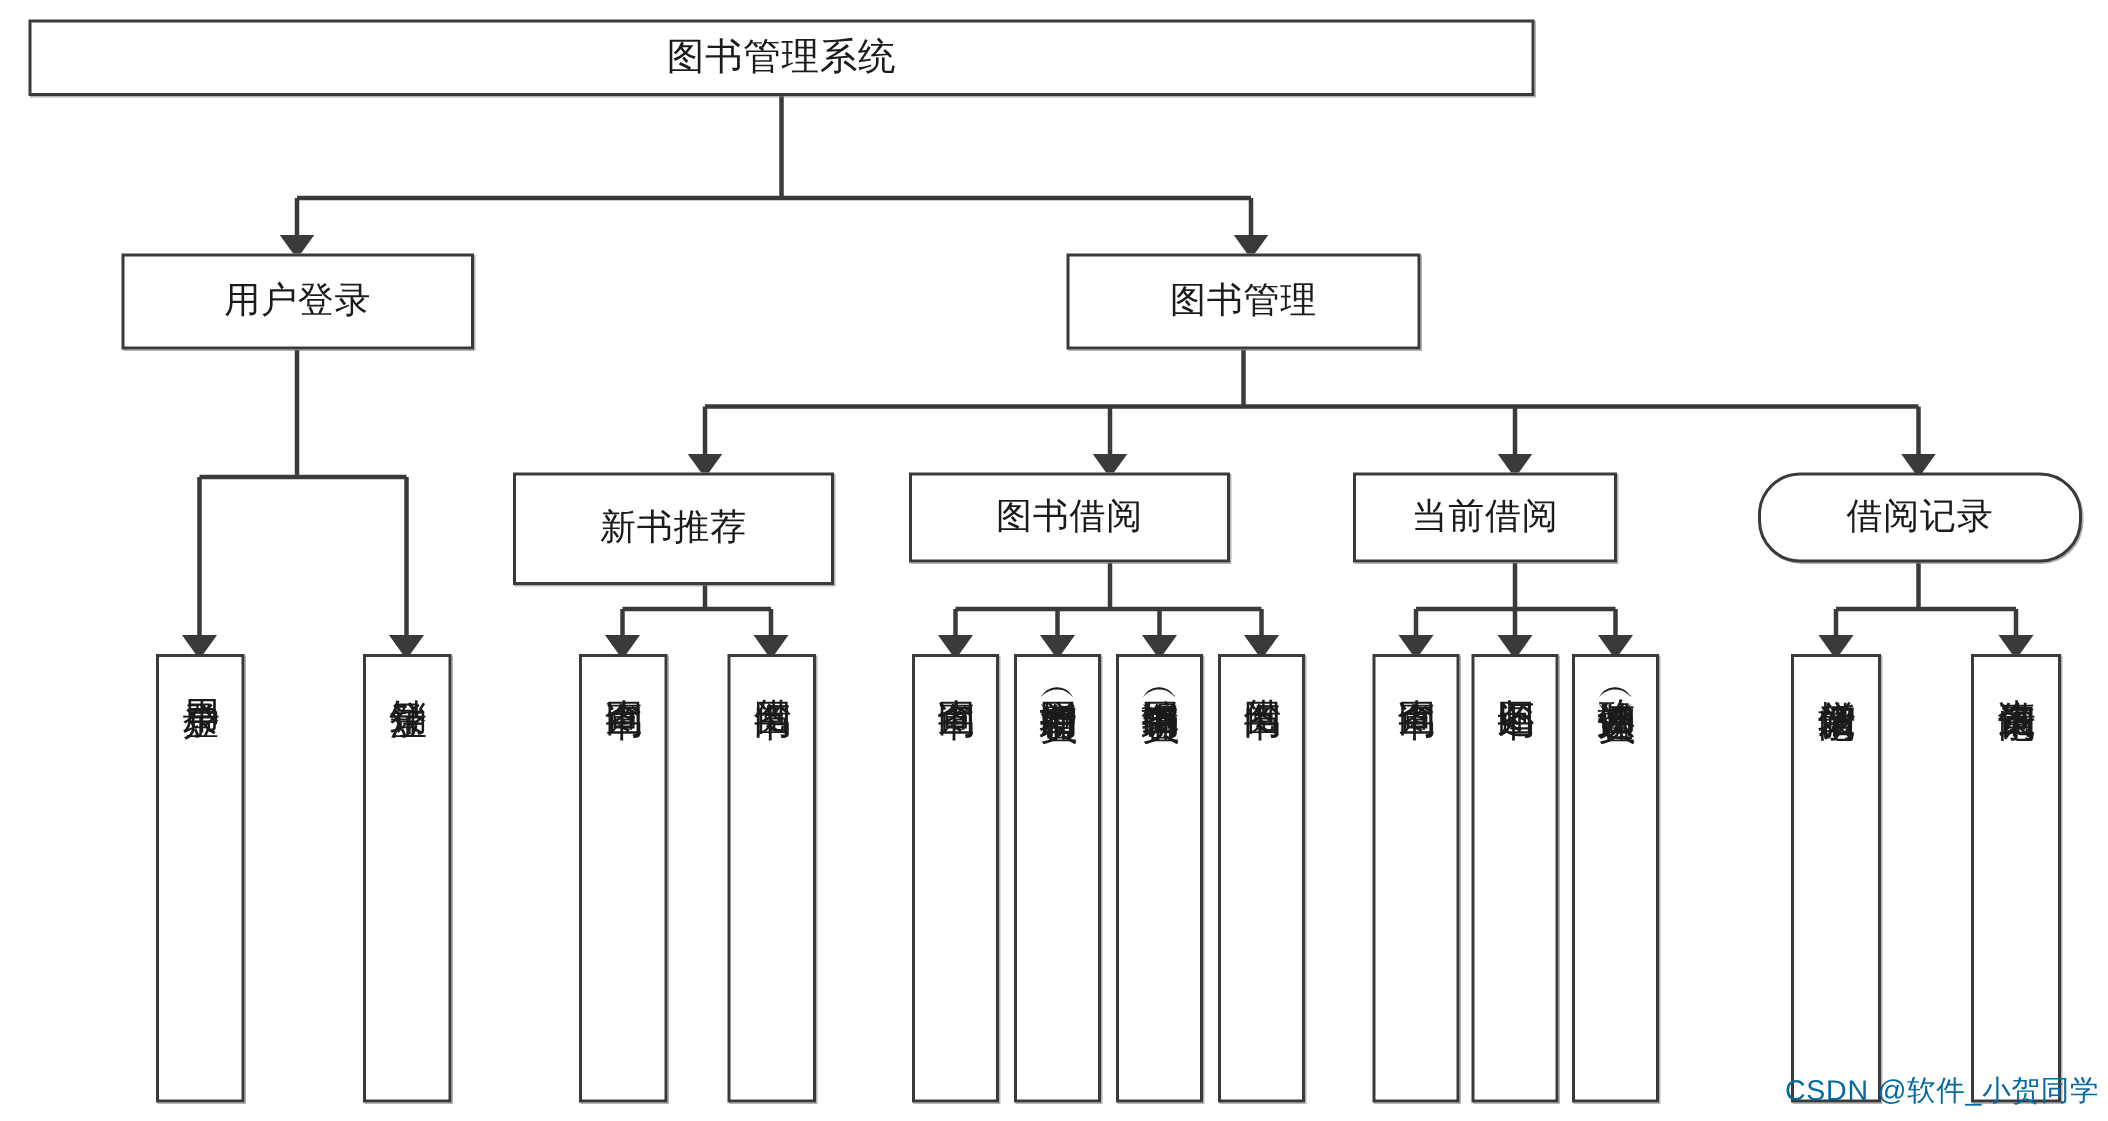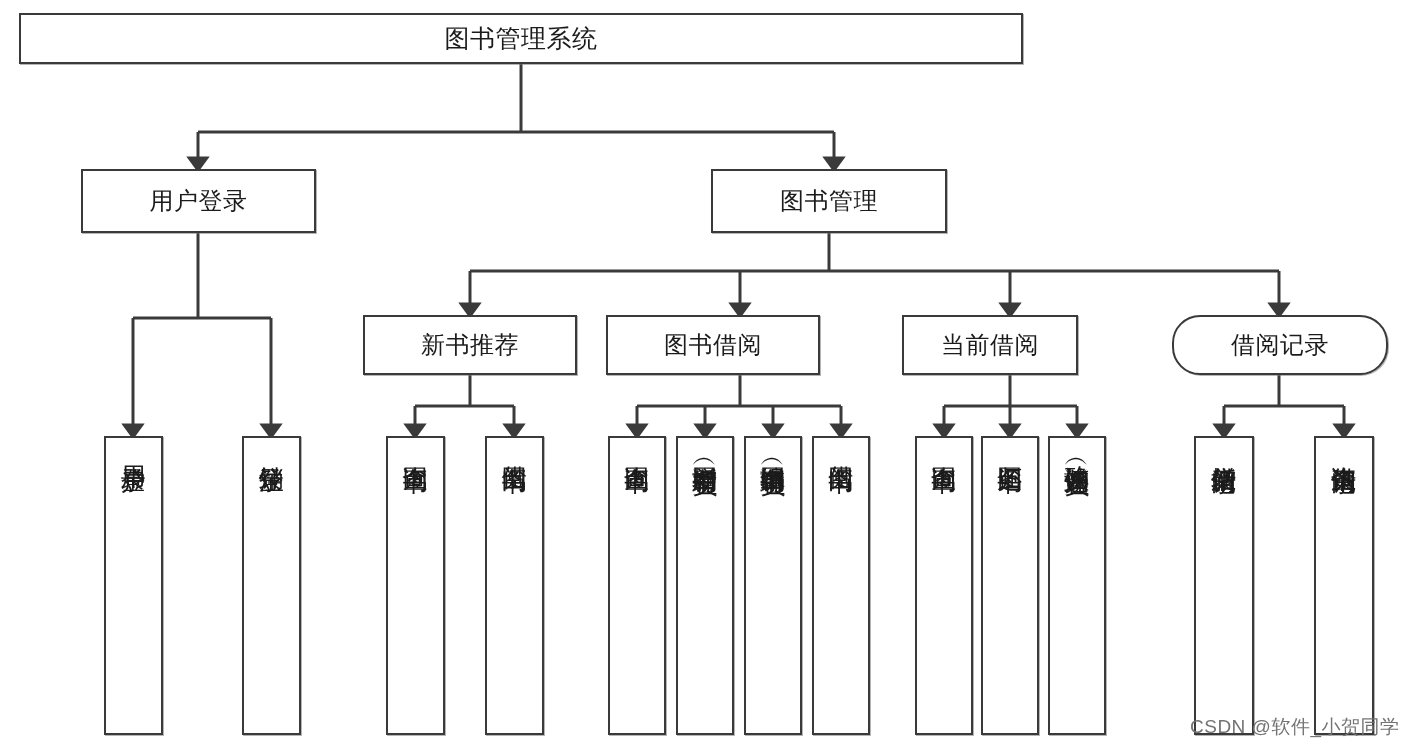--- a/index.html
+++ b/index.html
@@ -58,21 +58,21 @@
     writing-mode: vertical-rl;
     text-orientation: upright;
     font-size: 25px;
     line-height: 1.05;
     letter-spacing: 1px;
     max-height: 100%;
   }
   .watermark {
     position: absolute;
     font-size: 19px;
-    color: #737373;
+    color: #0369a1;
     white-space: nowrap;
     letter-spacing: 0.5px;
   }
 </style>
 </head>
 <body>
 
 <div id="diagram-root">
 
   <svg id="connector-layer" viewBox="0 0 1405 747" width="1405" height="747" xmlns="http://www.w3.org/2000/svg">
@@ -129,21 +129,21 @@
     <span class="node-label">图书管理系统</span>
   </div>
 
   <div class="node horizontal" style="left:81px; top:169px; width:235px; height:64px;">
     <span class="node-label">用户登录</span>
   </div>
   <div class="node horizontal" style="left:711px; top:169px; width:236px; height:64px;">
     <span class="node-label">图书管理</span>
   </div>
 
-  <div class="node horizontal" style="left:363px; top:315px; width:214px; height:60px;">
+  <div class="node horizontal" style="left:342px; top:315px; width:214px; height:75px;">
     <span class="node-label">新书推荐</span>
   </div>
   <div class="node horizontal" style="left:606px; top:315px; width:214px; height:60px;">
     <span class="node-label">图书借阅</span>
   </div>
   <div class="node horizontal" style="left:902px; top:315px; width:176px; height:60px;">
     <span class="node-label">当前借阅</span>
   </div>
   <div class="node horizontal" style="left:1172px; top:315px; width:216px; height:60px;border-radius:28px;">
     <span class="node-label">借阅记录</span>

